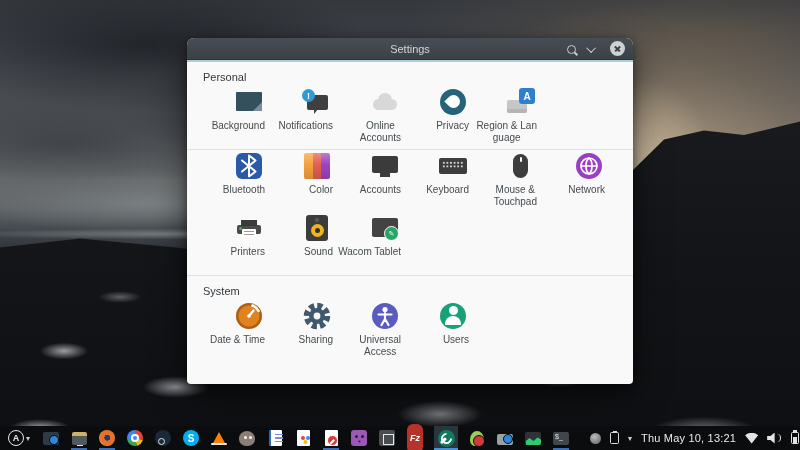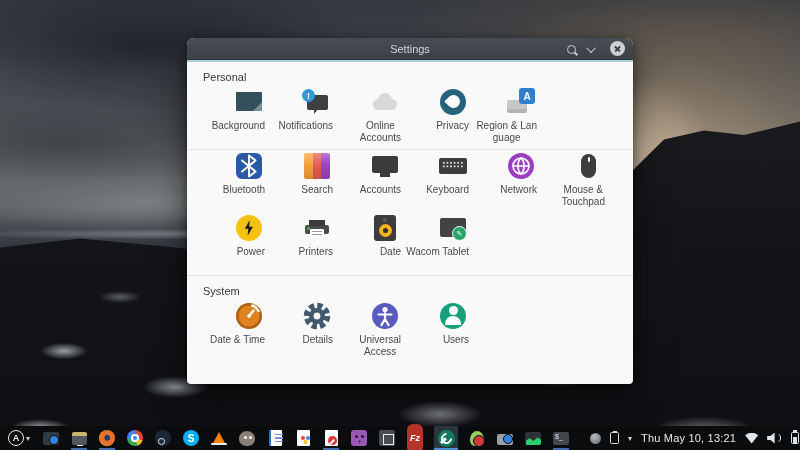--- a/index.html
+++ b/index.html
@@ -251,63 +251,59 @@
         <div class="item">
           <div class="ic ic-bluetooth">
             <svg viewBox="0 0 32 32">
                 <path d="M9 10.5 L22.5 21.5 L16 26.5 V5.5 L22.5 10.5 L9 21.5" fill="none" stroke="#fff" stroke-width="2" stroke-linejoin="round" stroke-linecap="round"></path>
               </svg>
           </div>
           <div class="lbl">Bluetooth</div>
         </div>
         <div class="item">
           <div class="ic ic-color"></div>
-          <div class="lbl">Search</div>
+          <div class="lbl">Color</div>
         </div>
         <div class="item">
           <div class="ic ic-displays"></div>
           <div class="lbl">Accounts</div>
         </div>
         <div class="item">
           <div class="ic ic-keyboard"></div>
           <div class="lbl">Keyboard</div>
+        </div>
+        <div class="item">
+          <div class="ic ic-mouse"></div>
+          <div class="lbl">Mouse &amp;
+Touchpad</div>
         </div>
         <div class="item">
           <div class="ic ic-network">
             <svg viewBox="0 0 32 32">
                 <g fill="none" stroke="#fff" stroke-width="1.7">
                   <circle cx="16" cy="16" r="8"></circle>
                   <path d="M8 16 H24 M16 8 C20 11 20 21 16 24 C12 21 12 11 16 8 Z"></path>
                 </g>
               </svg>
           </div>
           <div class="lbl">Network</div>
         </div>
         <div class="item">
-          <div class="ic ic-mouse"></div>
-          <div class="lbl">Mouse &amp;
-Touchpad</div>
-        </div>
-        <div class="item">
-          <div class="ic ic-power"></div>
-          <div class="lbl">Power</div>
-        </div>
-        <div class="item">
           <div class="ic ic-printers">
               <span class="paper"></span>
               <span class="gdot"></span>
             </div>
           <div class="lbl">Printers</div>
         </div>
         <div class="item">
           <div class="ic ic-sound">
               <span class="hole"></span>
               <span class="tw"></span>
             </div>
-          <div class="lbl">Date</div>
+          <div class="lbl">Sound</div>
         </div>
         <div class="item">
           <div class="ic ic-wacom"></div>
           <div class="lbl">Wacom Tablet</div>
         </div>
       </div>
 
       <div class="sep"></div>
       <div class="sec-h">System</div>
       <div class="grid">
@@ -324,21 +320,21 @@
           <div class="lbl">Date &amp; Time</div>
         </div>
         <div class="item">
           <div class="ic ic-details">
             <svg viewBox="0 0 32 32">
                 <circle cx="16" cy="16" r="10" fill="none" stroke="#41586d" stroke-width="6.5" stroke-dasharray="4.9 2.95"></circle>
                 <circle cx="16" cy="16" r="8" fill="#41586d"></circle>
                 <circle cx="16" cy="16" r="3.4" fill="#f9f9f9"></circle>
               </svg>
           </div>
-          <div class="lbl">Details</div>
+          <div class="lbl">Sharing</div>
         </div>
         <div class="item">
           <div class="ic ic-ua">
             <svg viewBox="0 0 32 32">
                 <circle cx="16" cy="9.5" r="2.6" fill="#fff"></circle>
                 <g stroke="#fff" stroke-width="2.2" stroke-linecap="round" fill="none">
                   <path d="M9.5 14.5 H22.5 M16 13 V19 M16 19 L12.5 25 M16 19 L19.5 25"></path>
                 </g>
               </svg>
           </div>

